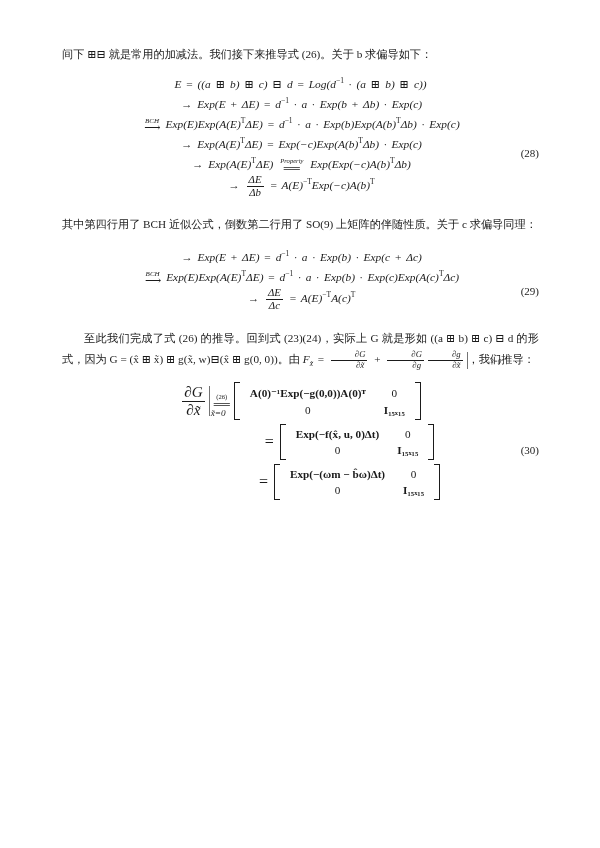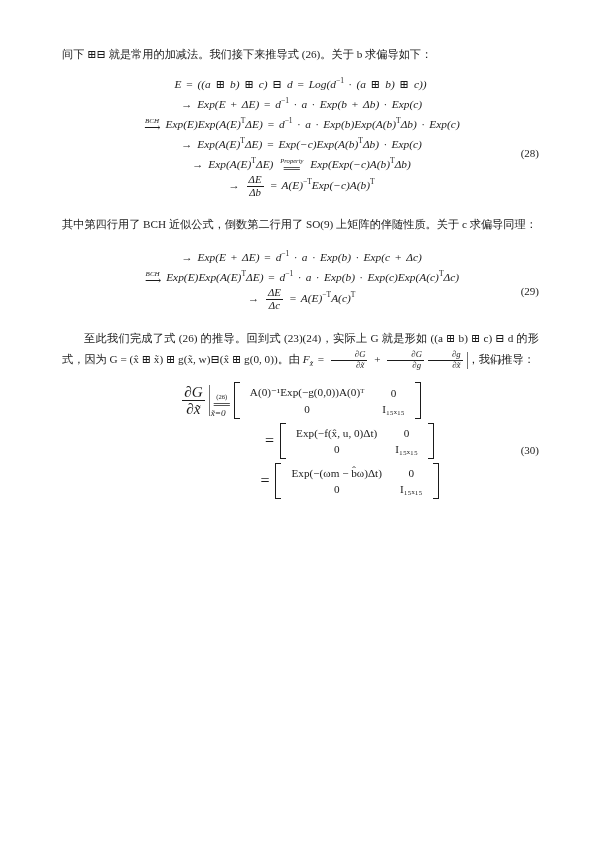--- a/index.html
+++ b/index.html
@@ -33,21 +33,21 @@
     margin: 0;
   }
   .para.indent { text-indent: 22px; }
 
   
   .math {
     font-family: "Liberation Serif", "DejaVu Serif", serif;
     font-style: italic;
     color: #1b1b1b;
   }
-  .bold { font-weight: normal; font-style: normal; }
+  .bold { font-weight: bold; font-style: normal; }
   sup.m, sub.m {
     font-size: 0.66em;
     font-style: normal;
     line-height: 0;
   }
   .op { font-style: normal; padding: 0 2px; }
   .cdot { font-style: normal; padding: 0 1.5px; }
 
   
   .eqblock {

